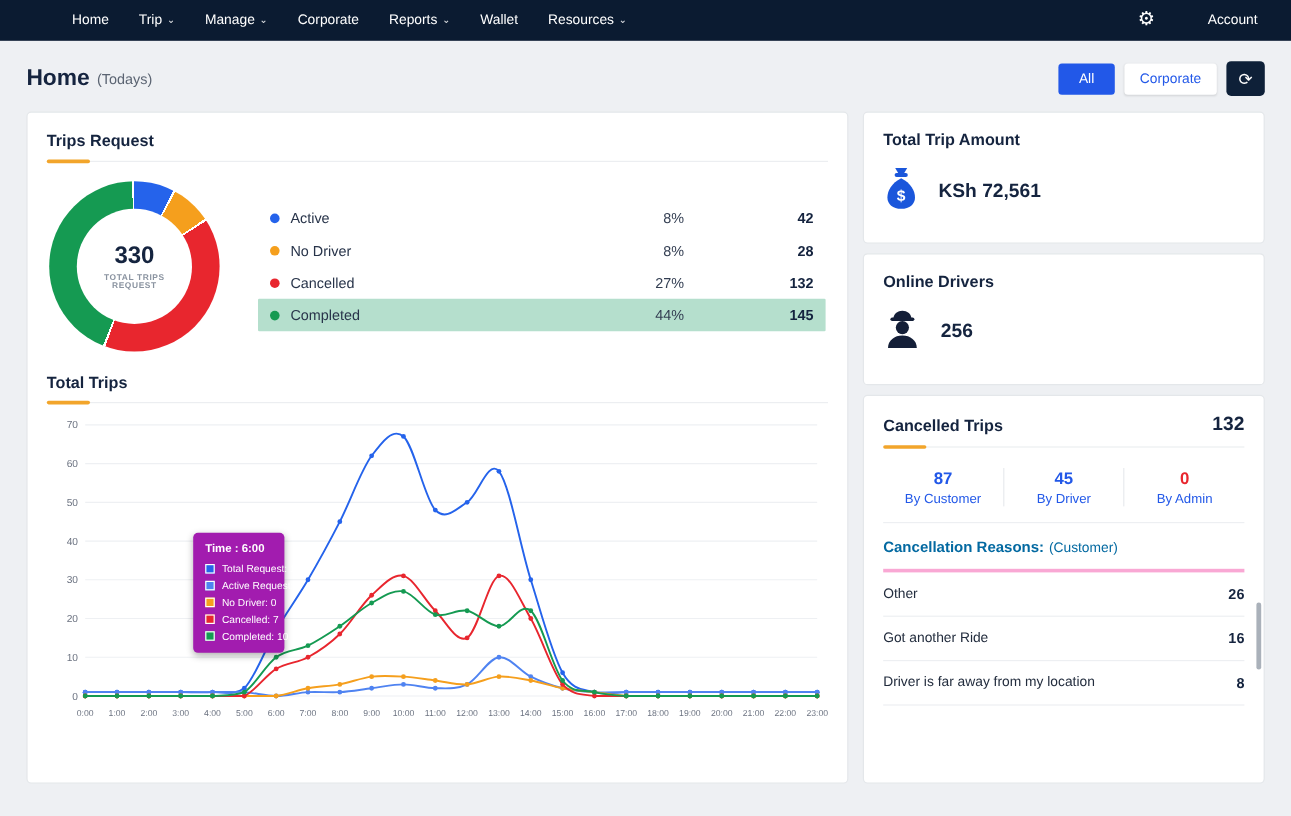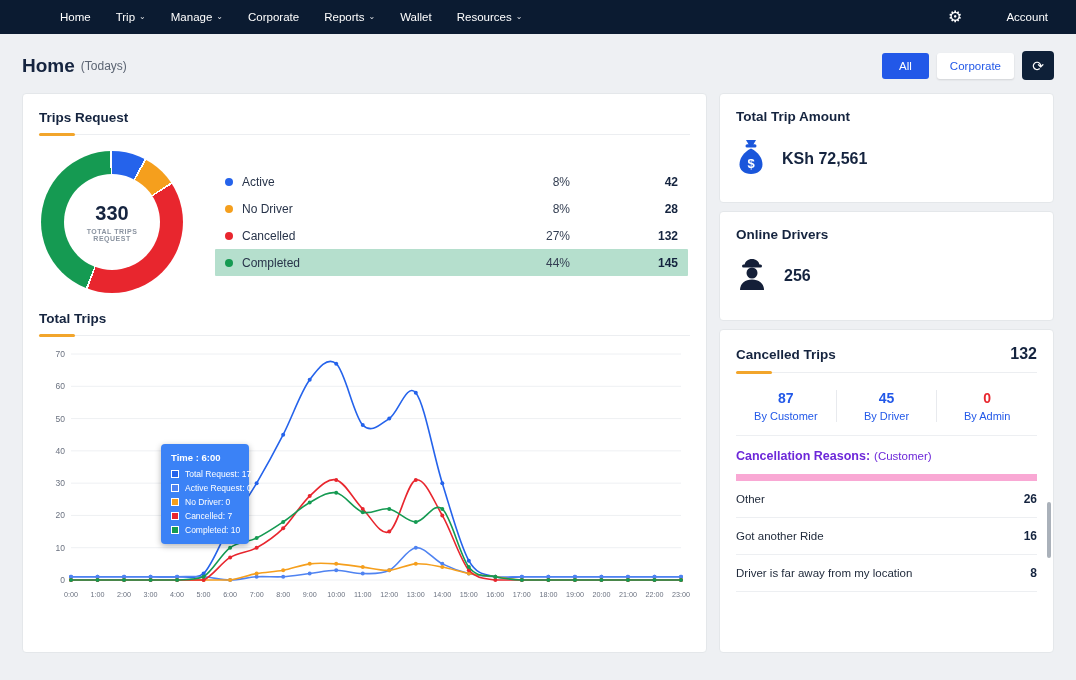--- a/index.html
+++ b/index.html
@@ -45,21 +45,21 @@
   .dot{width:8px;height:8px;border-radius:50%;margin-right:9px;flex-shrink:0;}
   .legend-label{flex:1;}
   .legend-pct{width:70px;text-align:right;color:#333e52;}
   .legend-count{width:108px;text-align:right;font-weight:bold;color:#15243f;font-size:12px;}
 
   .tt-sec{margin-top:18px;}
   .chart-wrap{position:relative;margin-top:6px;}
   #line-chart{display:block;}
 
   
-  .tooltip{position:absolute;left:122px;top:100px;background:#3b82f6;border-radius:4px;padding:8px 10px 9px;width:88px;box-shadow:0 2px 6px rgba(0,0,0,.3);}
+  .tooltip{position:absolute;left:122px;top:100px;background:#a21caf;border-radius:4px;padding:8px 10px 9px;width:76px;box-shadow:0 2px 6px rgba(0,0,0,.3);}
   .tt-time{color:#fff;font-size:9.5px;font-weight:bold;margin-bottom:6px;}
   .tt-row{display:flex;align-items:center;gap:6px;margin-top:4px;}
   .tt-sq{width:8px;height:8px;border:1px solid #fff;flex-shrink:0;}
   .tt-label{color:#fff;font-size:8.5px;white-space:nowrap;}
 
   
   .tile{padding:15px 16px;}
   .tile-title{font-size:13.5px;font-weight:bold;color:#15243f;}
   .tile-value-row{display:flex;align-items:center;gap:16px;margin-top:15px;}
   .tile-value{font-size:16px;font-weight:bold;color:#15243f;}
@@ -67,21 +67,21 @@
   .tile2{min-height:110px;}
   .tile3{flex:1;position:relative;}
 
   .ct-header{display:flex;justify-content:space-between;align-items:center;}
   .ct-total{font-size:16px;font-weight:bold;color:#15243f;}
   .ct-stats{display:flex;padding:15px 0 13px;border-bottom:1px solid #edeff2;}
   .ct-stat{flex:1;text-align:center;}
   .ct-stat + .ct-stat{border-left:1px solid #e8eaee;}
   .ct-stat-value{font-size:14px;font-weight:bold;}
   .ct-stat-label{font-size:11px;color:#2258e8;margin-top:4px;}
-  .reasons-title{padding:13px 0 11px;font-size:12.5px;color:#6d28d9;border-bottom:7px solid #f9a8d4;}
+  .reasons-title{padding:13px 0 11px;font-size:12.5px;color:#0369a1;border-bottom:3px solid #f9a8d4;}
   .reasons-title .bold{font-weight:bold;}
   .reasons-title .sub{font-size:11.5px;margin-left:4px;}
   .reason-row{display:flex;justify-content:space-between;align-items:center;padding:11px 0;border-bottom:1px solid #edeff2;font-size:11.5px;color:#222c3d;}
   .reason-count{font-weight:bold;font-size:12px;color:#15243f;}
   .scroll-thumb{position:absolute;right:2px;top:172px;width:4px;height:56px;background:#aab1ba;border-radius:2px;cursor:pointer;}
 </style>
 </head>
 <body>
 
 <nav class="navbar">

